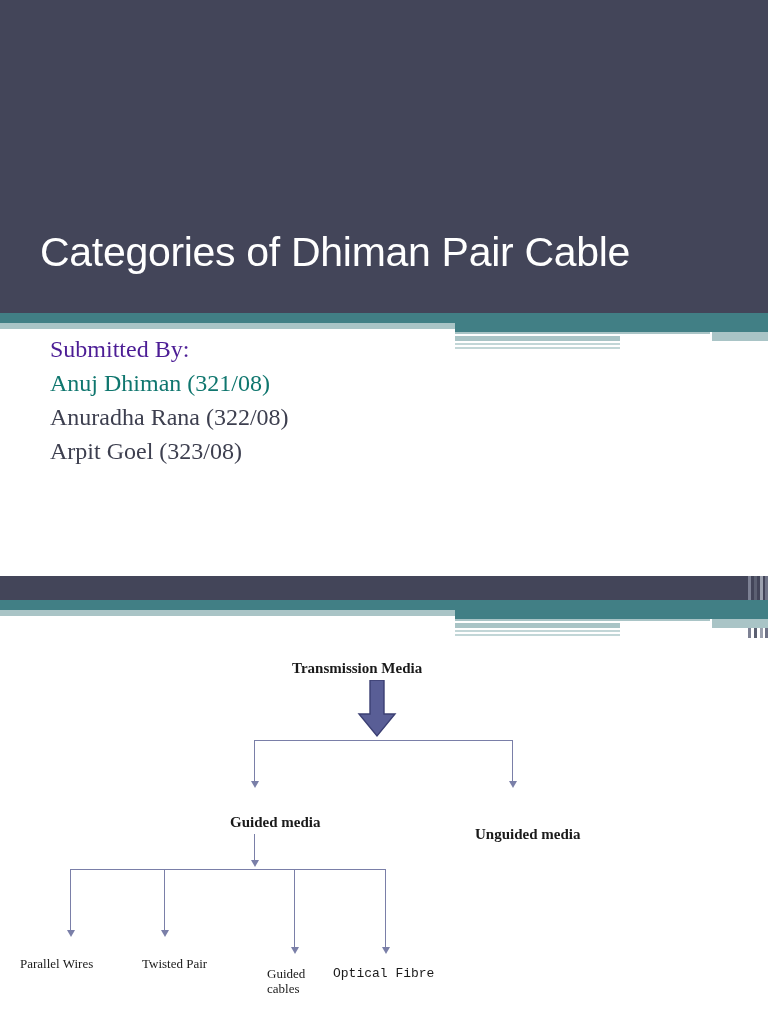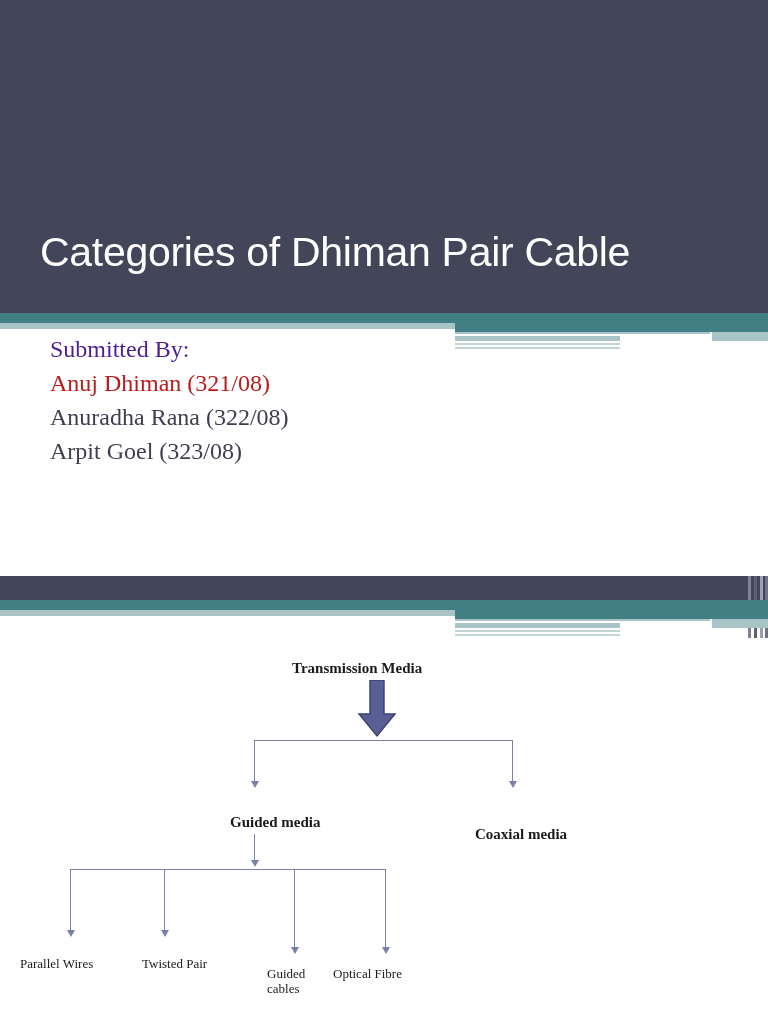--- a/index.html
+++ b/index.html
@@ -150,21 +150,21 @@
     <div class="pale-left" style="width:455px;"></div>
     <div class="stripe" style="left:455px; top:19px; width:255px; height:2px;"></div>
     <div class="stripe" style="left:712px; top:19px; width:56px; height:9px;"></div>
     <div class="stripe" style="left:455px; top:23px; width:165px; height:5px;"></div>
     <div class="stripe" style="left:455px; top:30px; width:165px; height:2px; background:#c2d6d7;"></div>
     <div class="stripe" style="left:455px; top:34px; width:165px; height:2px; background:#c2d6d7;"></div>
   </div>
 
   <div style="position:absolute; left:50px; top:332px; width:420px;">
     <div style="font-size:24px; color:#4c1d95; line-height:1.42;">Submitted By:</div>
-    <div style="font-size:24px; color:#b91c1c; line-height:1.42;">Anuj Dhiman (321/08)</div>
+    <div style="font-size:24px; color:#0f766e; line-height:1.42;">Anuj Dhiman (321/08)</div>
     <div style="font-size:24px; color:#3d3f4f; line-height:1.42;">Anuradha Rana (322/08)</div>
     <div style="font-size:24px; color:#3d3f4f; line-height:1.42;">Arpit Goel (323/08)</div>
   </div>
 </section>
 
 <section id="slide-two">
 
   <div class="band-navy"></div>
 
   <div class="vstripe" style="left:748px; background:#7d8194;"></div>
@@ -192,35 +192,35 @@
     <polygon points="13,0 27,0 27,34 38,34 20,56 2,34 13,34" fill="#595e96" stroke="#3b3f73" stroke-width="1.4"></polygon>
   </svg>
 
   <div class="conn h" style="left:254px; top:740px; width:258px; top:164px;"></div>
   <div class="conn v" style="left:254px; top:164px; height:42px;"></div>
   <div class="conn v" style="left:512px; top:164px; height:42px;"></div>
   <div class="arrowhead" style="left:251px; top:205px;"></div>
   <div class="arrowhead" style="left:509px; top:205px;"></div>
 
   <div class="node lvl1" style="left:230px; top:238px;">Guided media</div>
-  <div class="node lvl1" style="left:475px; top:250px;">Coaxial media</div>
+  <div class="node lvl1" style="left:475px; top:250px;">Unguided media</div>
 
   <div class="conn v" style="left:254px; top:258px; height:28px;"></div>
   <div class="arrowhead" style="left:251px; top:284px;"></div>
 
   <div class="conn h" style="left:70px; top:293px; width:315px;"></div>
 
   <div class="conn v" style="left:70px;  top:293px; height:63px;"></div>
   <div class="conn v" style="left:164px; top:293px; height:63px;"></div>
   <div class="conn v" style="left:294px; top:293px; height:80px;"></div>
   <div class="conn v" style="left:385px; top:293px; height:80px;"></div>
 
   <div class="arrowhead" style="left:67px;  top:354px;"></div>
   <div class="arrowhead" style="left:161px; top:354px;"></div>
   <div class="arrowhead" style="left:291px; top:371px;"></div>
   <div class="arrowhead" style="left:382px; top:371px;"></div>
 
   <div class="node lvl2" style="left:20px; top:380px;">Parallel Wires</div>
   <div class="node lvl2" style="left:142px; top:380px;">Twisted Pair</div>
   <div class="node lvl2" style="left:267px; top:390px;">Guided
 cables</div>
-  <div class="node lvl2" style="left:333px; top:390px;">Optical Fibre</div>
+  <div class="node lvl2" style="left:333px; top:390px;font-family:Liberation Mono, monospace;">Optical Fibre</div>
 </div>
 
 </body></html>

